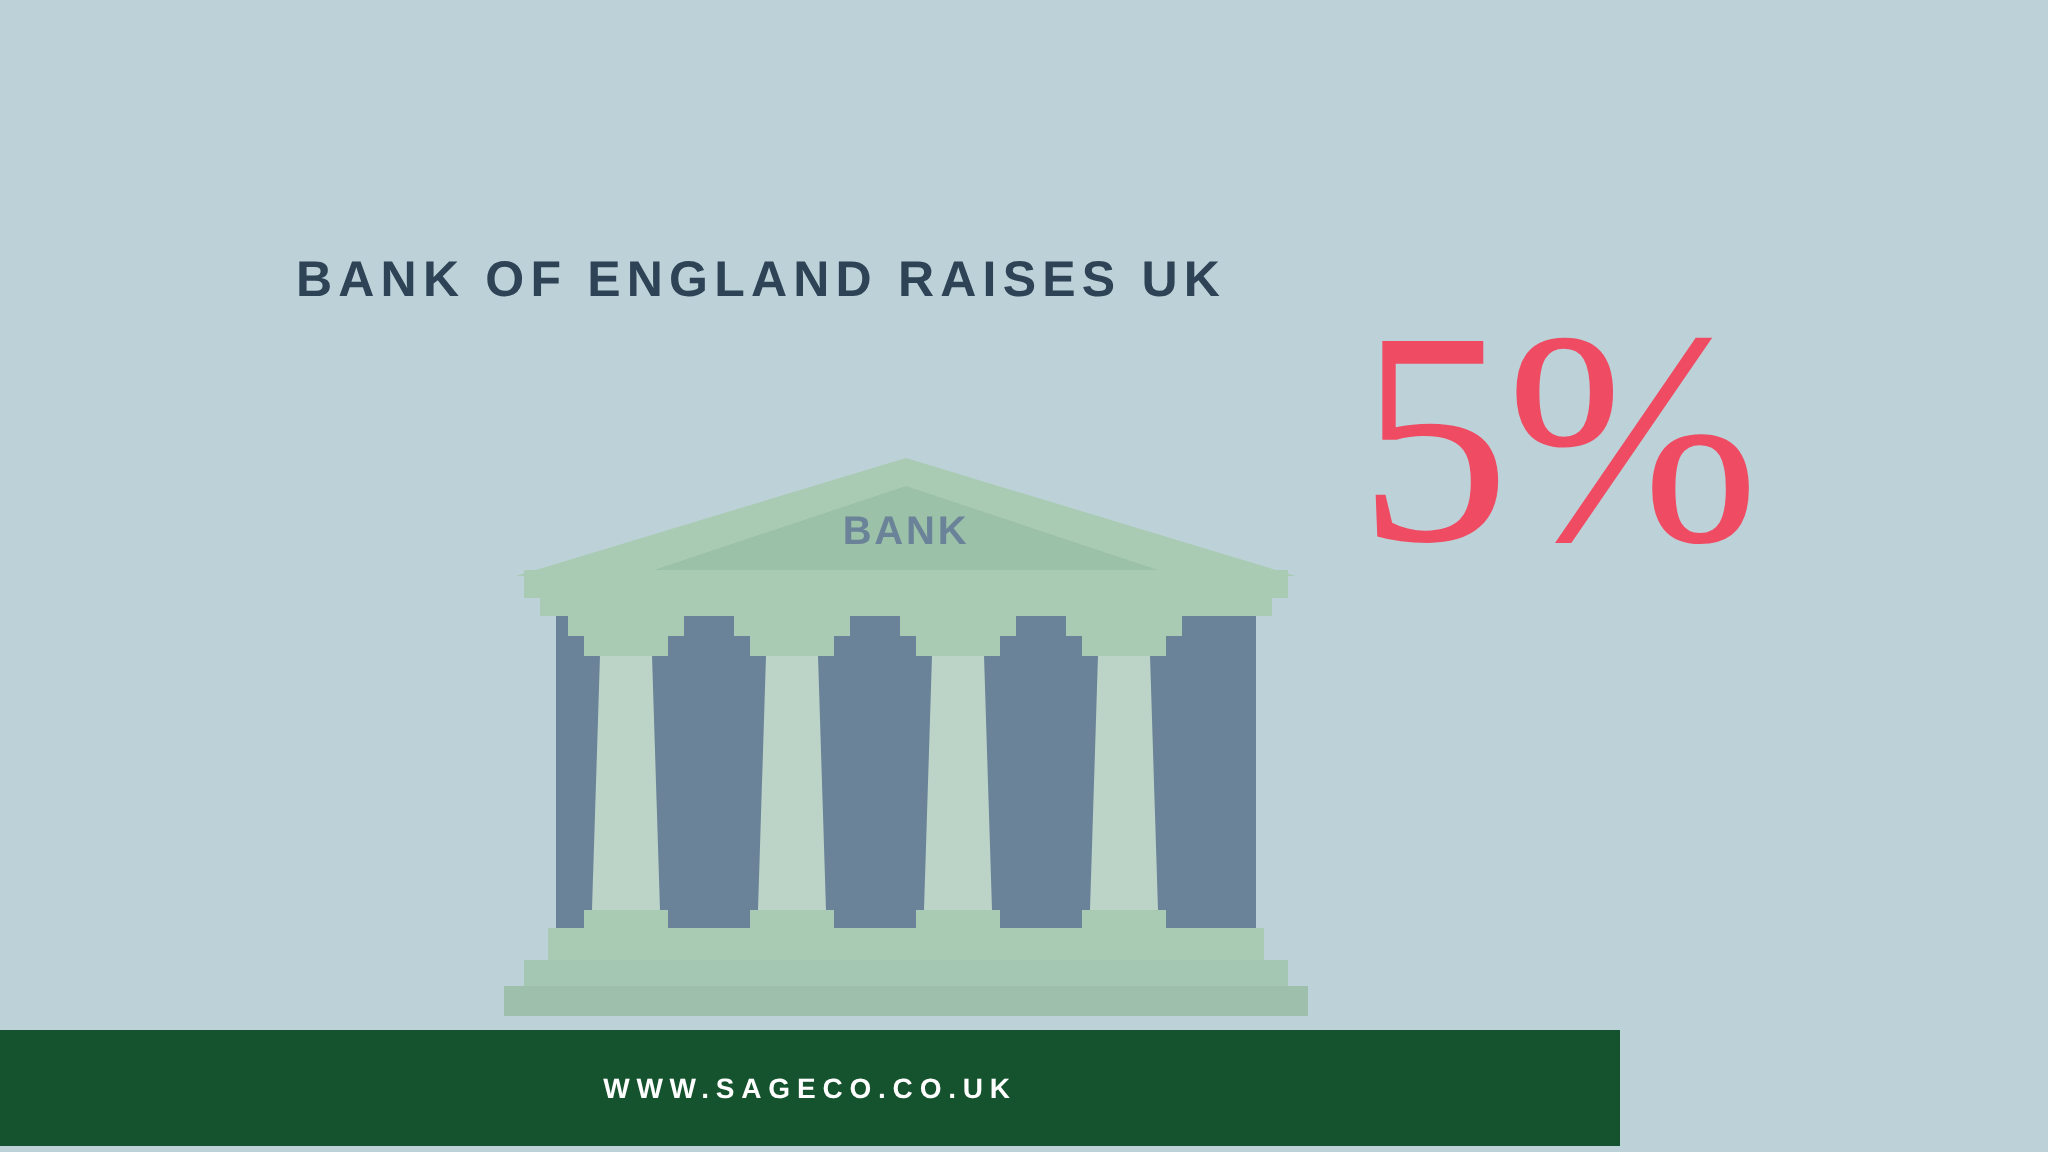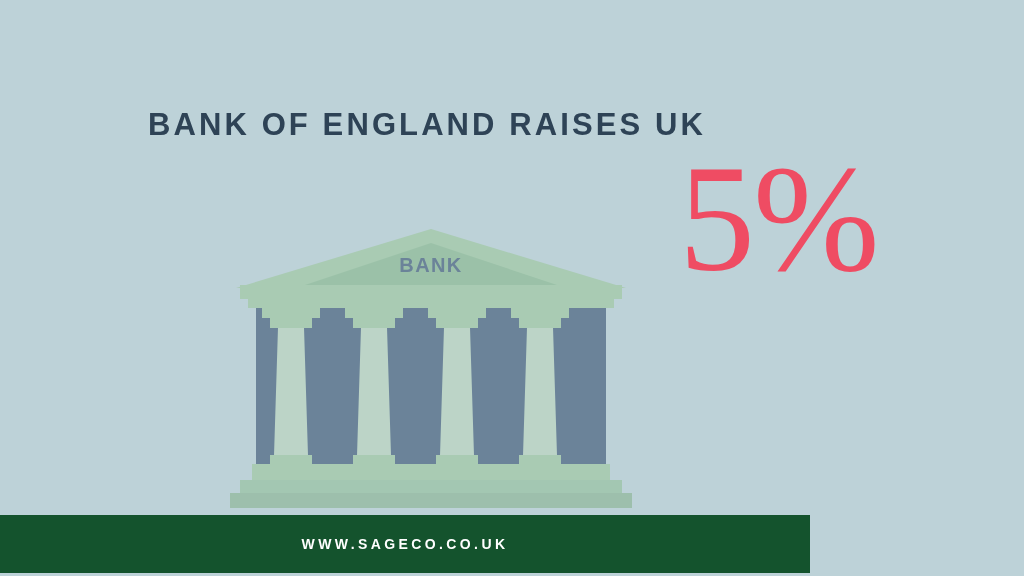--- a/index.html
+++ b/index.html
@@ -21,45 +21,46 @@
   
   .headline {
     position: absolute;
     left: 148px;
     top: 101px;
     width: 700px;
   }
   .headline-line {
     font-family: "Liberation Sans", sans-serif;
     font-weight: bold;
-    font-size: 31px;
+    font-size: 25px;
     line-height: 47px;
     letter-spacing: 3.1px;
     color: #2e4356;
     white-space: nowrap;
+    margin-top: 16px;
   }
 
   
   .percent {
     position: absolute;
     left: 679px;
     top: 143px;
     font-family: "Liberation Serif", serif;
     font-weight: normal;
     font-size: 152px;
     line-height: 152px;
     letter-spacing: -2px;
     color: #ef4c63;
     white-space: nowrap;
   }
 
   
   #bank {
     position: absolute;
-    left: 226px;
+    left: 248px;
     top: 225px;
     width: 410px;
     height: 285px;
   }
   #bank svg { display: block; }
 
   
   .footer-bar {
     position: absolute;
     left: 0;

